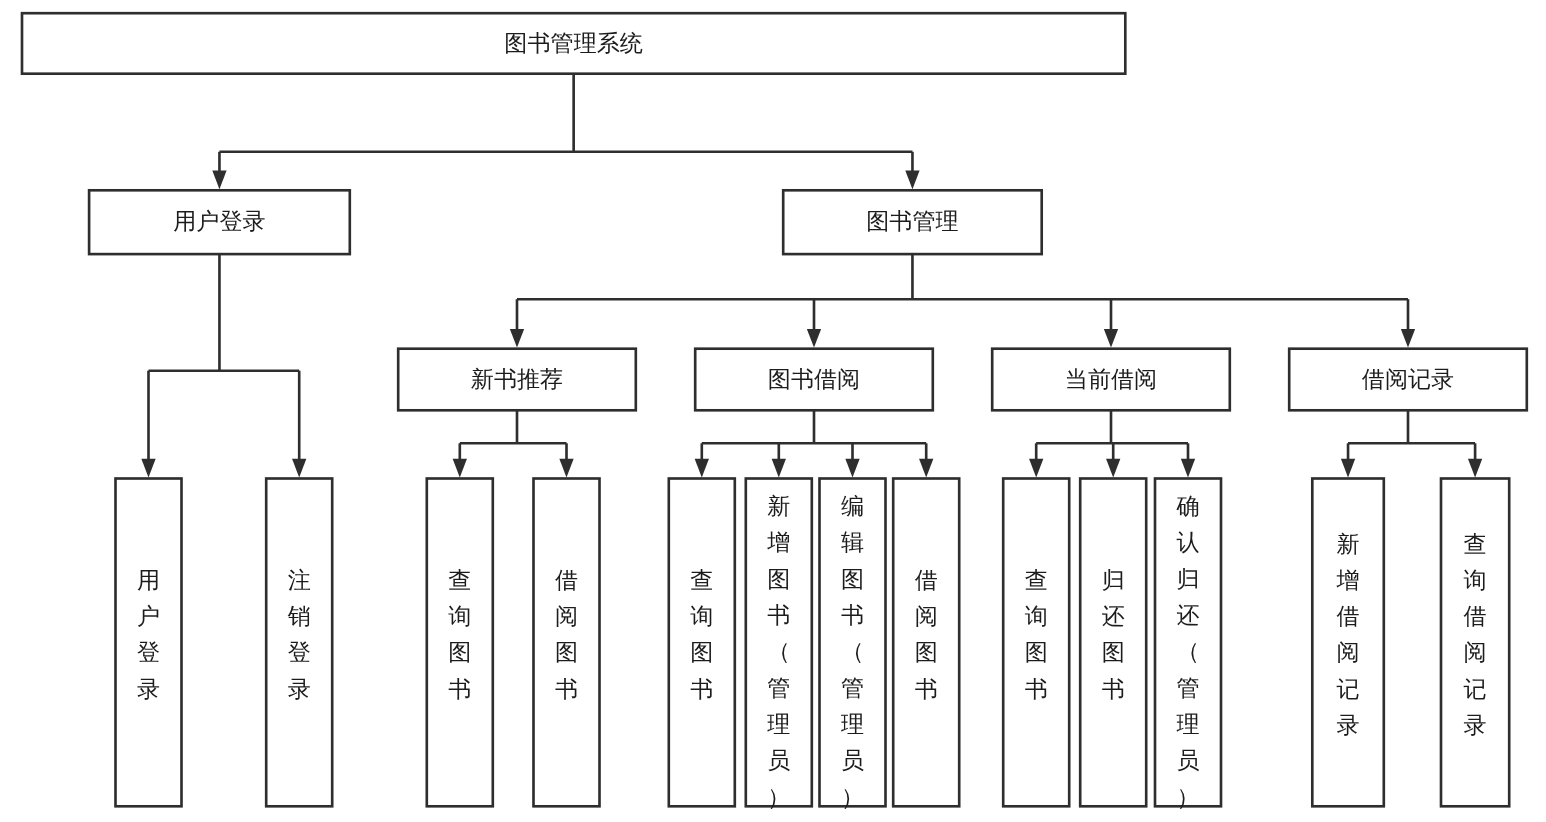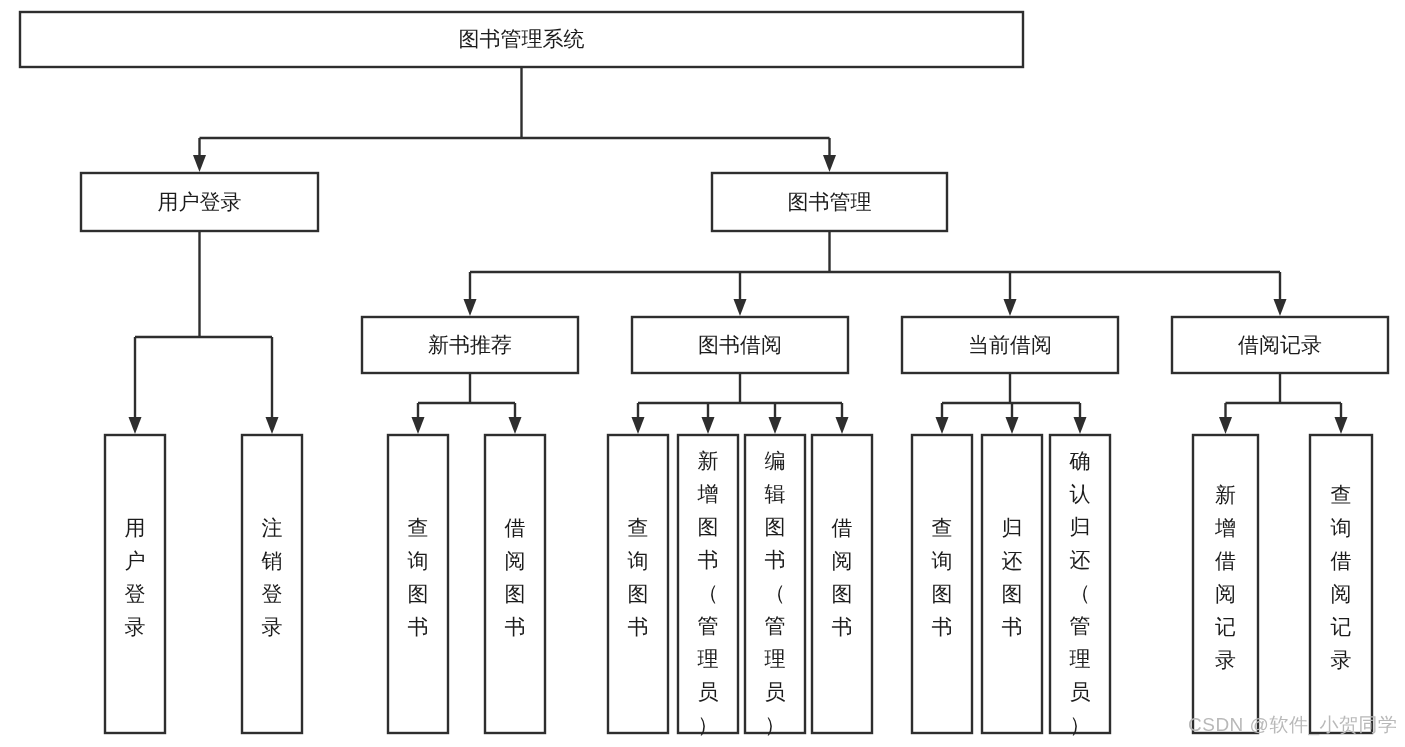--- a/index.html
+++ b/index.html
@@ -215,14 +215,13 @@
           <rect class="node-box" x="1193" y="435" width="65" height="298"></rect>
           <text class="node-label-v" text-anchor="middle" x="1225.5" y="487"><tspan x="1225.5" dy="0" dominant-baseline="hanging">新</tspan><tspan x="1225.5" dy="33" dominant-baseline="hanging">增</tspan><tspan x="1225.5" dy="33" dominant-baseline="hanging">借</tspan><tspan x="1225.5" dy="33" dominant-baseline="hanging">阅</tspan><tspan x="1225.5" dy="33" dominant-baseline="hanging">记</tspan><tspan x="1225.5" dy="33" dominant-baseline="hanging">录</tspan></text>
         </g>
         <g>
           <rect class="node-box" x="1310" y="435" width="62" height="298"></rect>
           <text class="node-label-v" text-anchor="middle" x="1341" y="487"><tspan x="1341" dy="0" dominant-baseline="hanging">查</tspan><tspan x="1341" dy="33" dominant-baseline="hanging">询</tspan><tspan x="1341" dy="33" dominant-baseline="hanging">借</tspan><tspan x="1341" dy="33" dominant-baseline="hanging">阅</tspan><tspan x="1341" dy="33" dominant-baseline="hanging">记</tspan><tspan x="1341" dy="33" dominant-baseline="hanging">录</tspan></text>
         </g>
       </g>
   </svg>
 
-  <div class="watermark-text">CSDN @软件_小贺同学</div>
 </div>
 
 </body></html>

